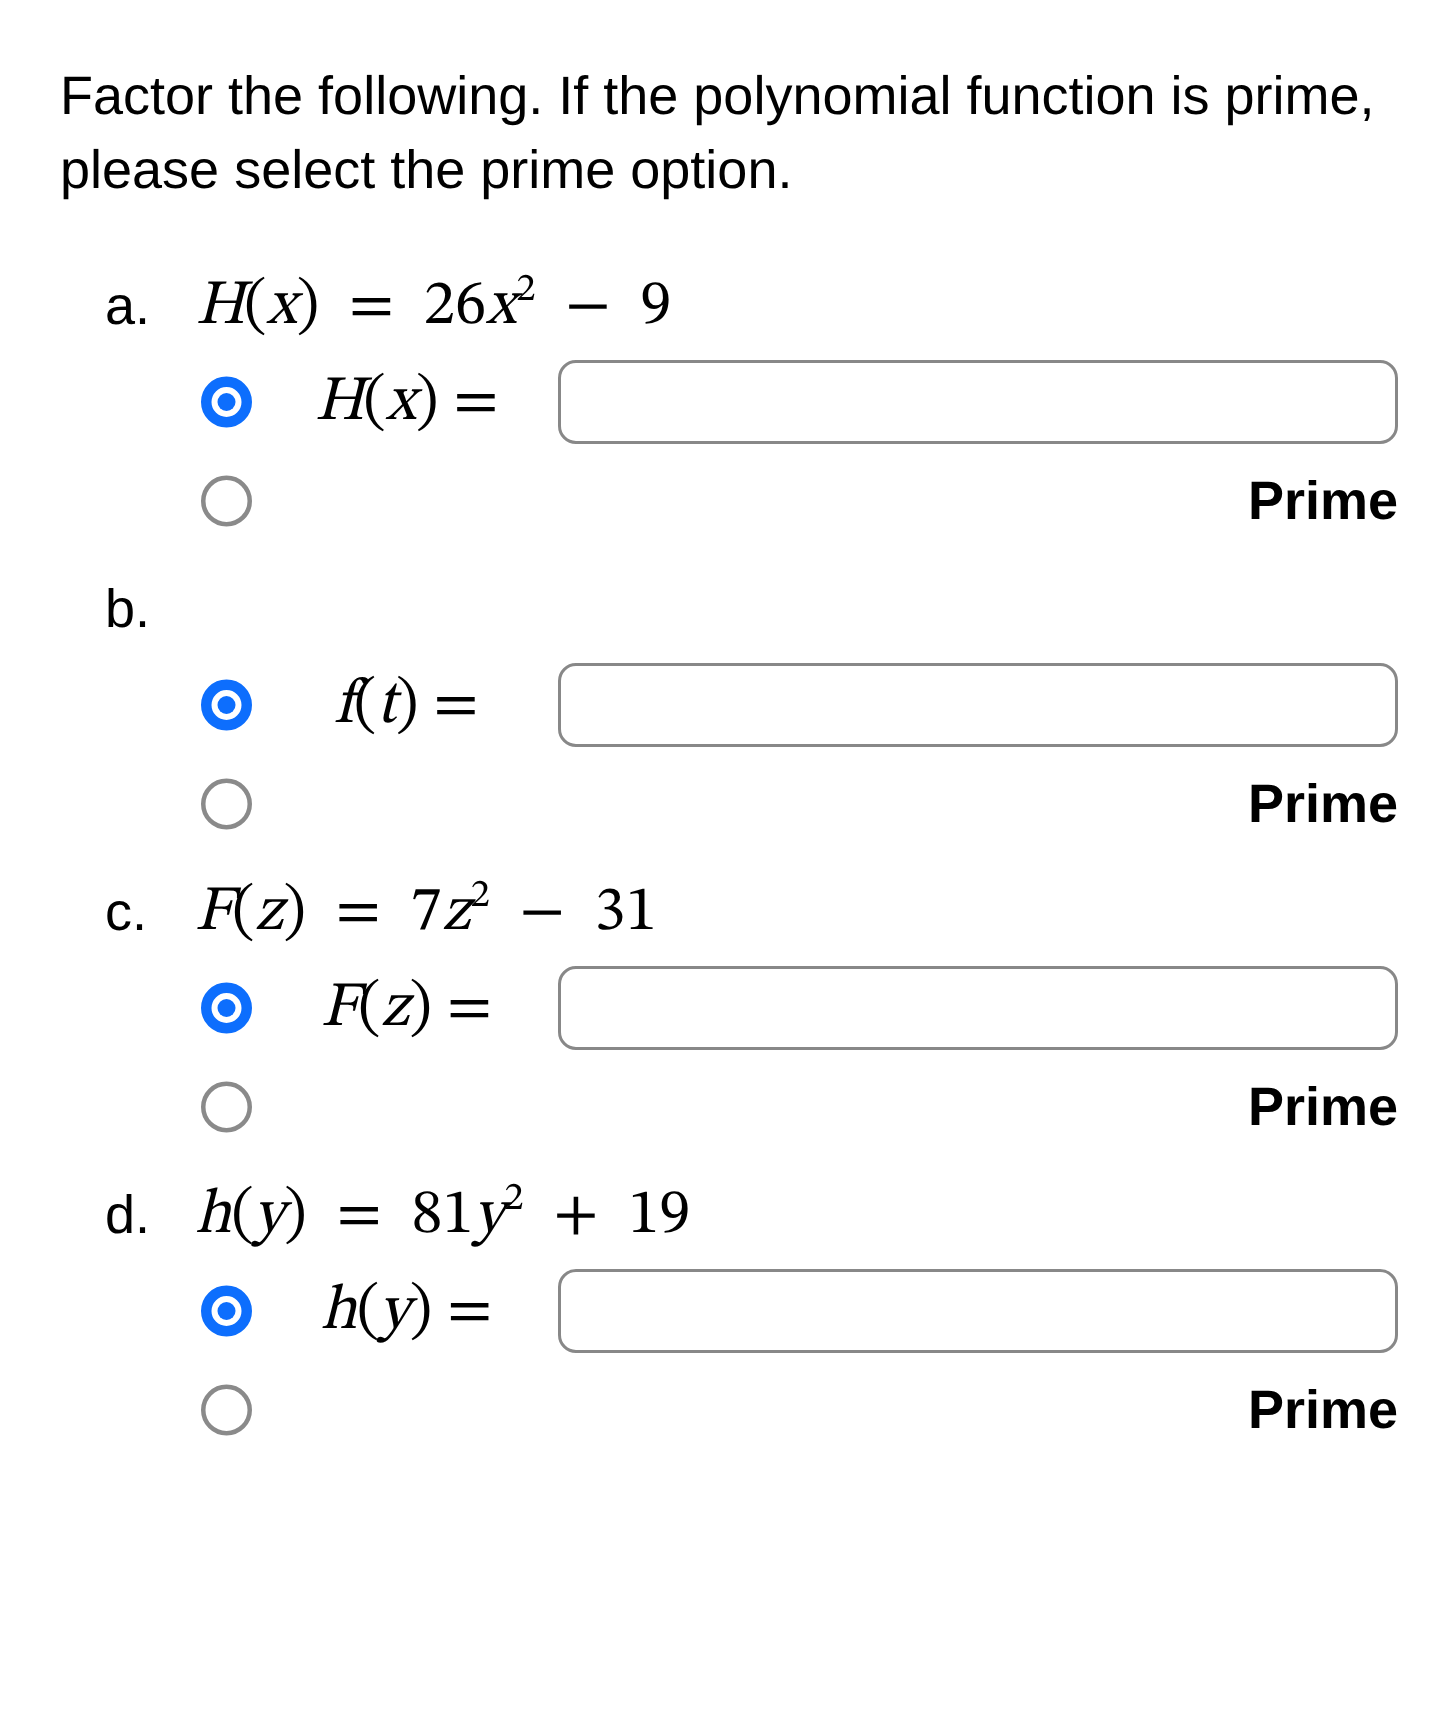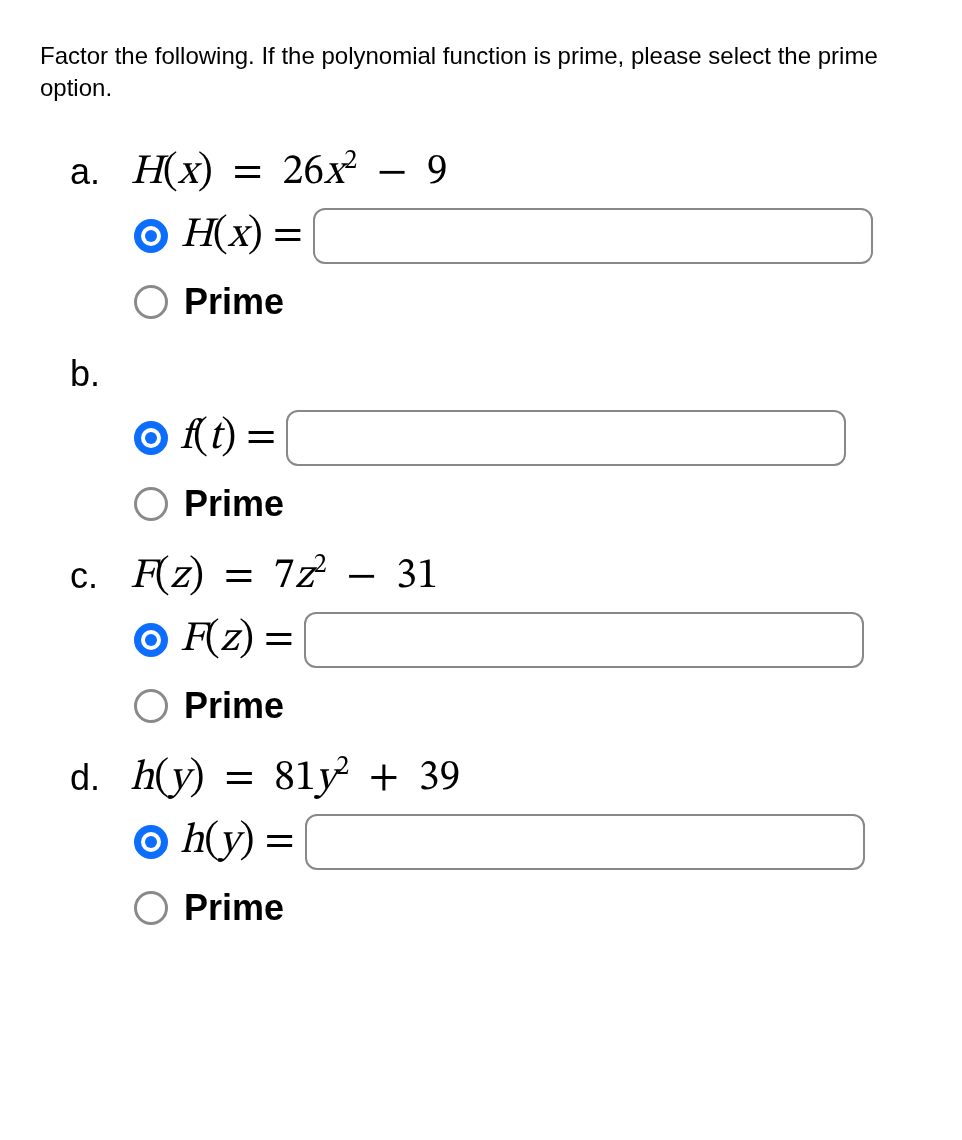--- a/index.html
+++ b/index.html
@@ -7,21 +7,21 @@
     padding: 0;
     width: 962px;
     background: #fff;
     font-family: Arial, Helvetica, sans-serif;
     color: #000;
   }
   .page {
     padding: 40px 30px 40px 40px;
   }
   .instructions {
-    font-size: 24px;
+    font-size: 36px;
     line-height: 1.35;
     margin-bottom: 36px;
   }
   .problems {
     padding-left: 30px;
   }
   .problem {
     margin-bottom: 8px;
   }
   .prow {
@@ -83,20 +83,21 @@
     font-size: 36px;
     font-family: Arial, Helvetica, sans-serif;
     margin-left: 4px;
     font-weight: bold;
   }
   .opt-row {
     display: flex;
     align-items: center;
     min-height: 66px;
     padding-left: 60px;
+    justify-content: space-between;
   }
   .opt-row .radio { margin-left: 4px; }
 </style>
 </head>
 <body>
 
 <div class="page">
 
   <div class="instructions">Factor the following. If the polynomial function is prime, please select the prime option.</div>
 
@@ -168,21 +169,21 @@
     </div>
 
     <div class="problem">
       <div class="prow">
         <div class="letter">d.</div>
         <div class="math">
           <span class="mi">h</span>(<span class="mi">y</span>)
           &nbsp;=&nbsp;
           <span>81</span><span class="mi">y</span><sup>2</sup>
           &nbsp;<span>+</span>&nbsp;
-          <span>39</span>
+          <span>19</span>
         </div>
       </div>
       <div class="opt-row">
         <span class="radio selected"></span>
         <span class="math">
           <span class="mi">h</span>(<span class="mi">y</span>)&nbsp;=
         </span>
         <input type="text" class="txtinput" style="">
       </div>
       <div class="opt-row">

